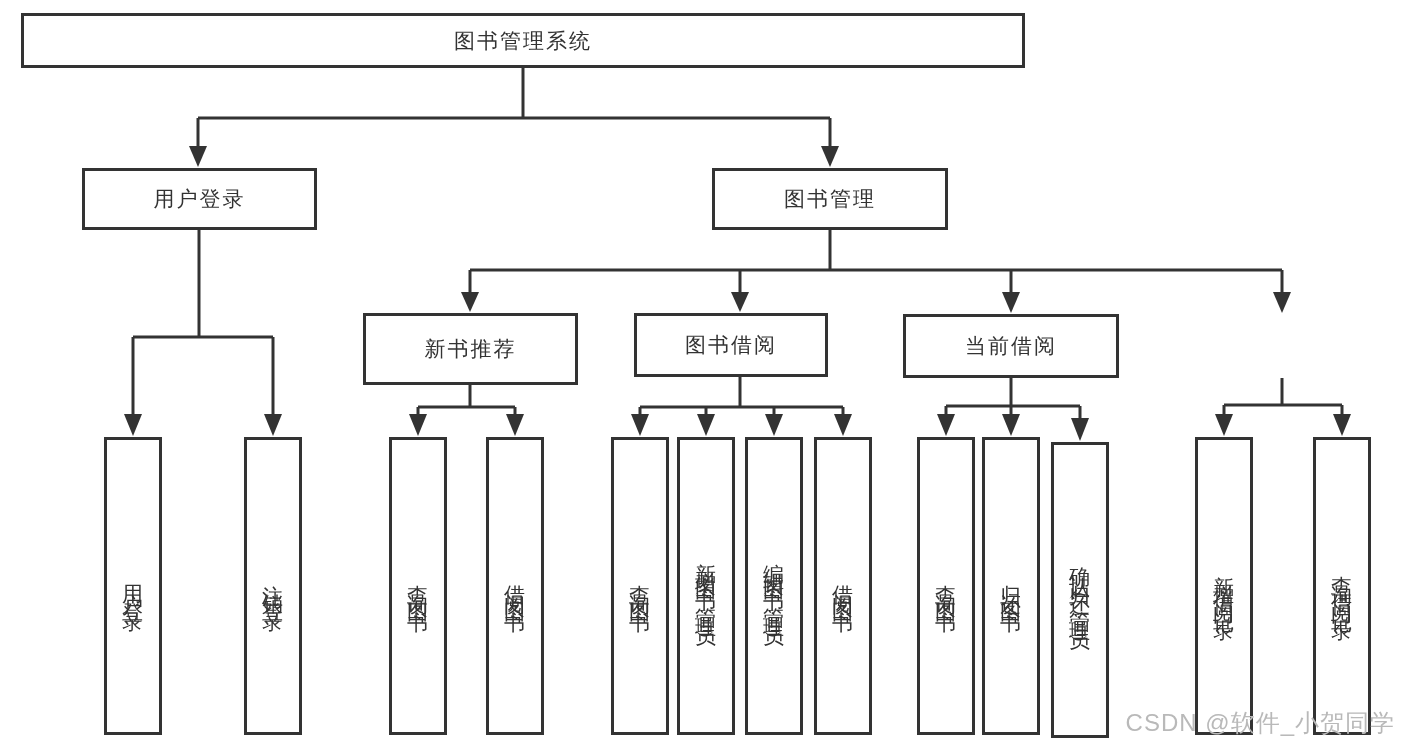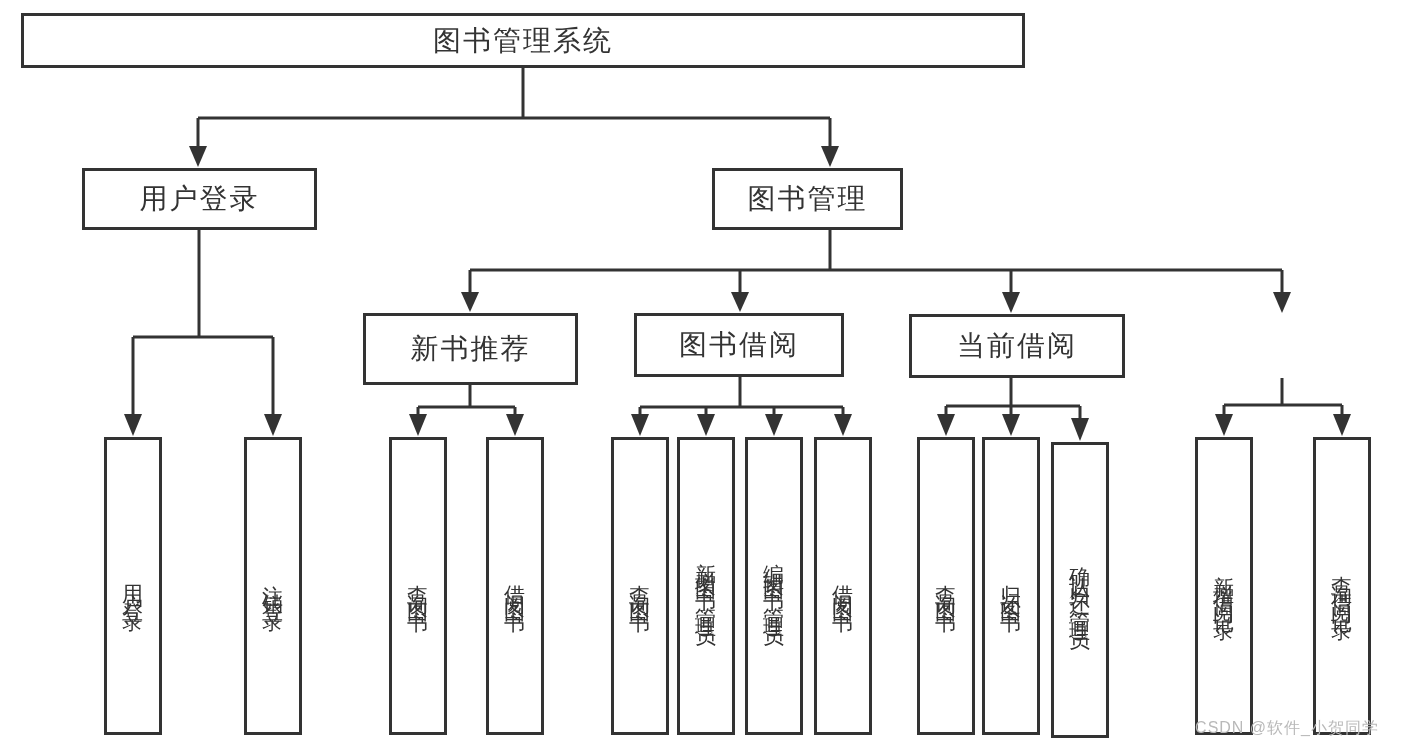--- a/index.html
+++ b/index.html
@@ -40,37 +40,37 @@
     position: absolute;
     box-sizing: border-box;
     border: 3px solid var(--line-color);
     background: #ffffff;
     display: flex;
     align-items: center;
     justify-content: center;
     color: var(--text-color);
   }
   .hbox {
-    font-size: 28px;
+    font-size: 21px;
     letter-spacing: 2px;
     white-space: nowrap;
   }
   .vbox span {
     writing-mode: vertical-rl;
     text-orientation: mixed;
     font-size: 21px;
     letter-spacing: 9px;
     line-height: 1;
     white-space: nowrap;
   }
   .watermark {
     position: absolute;
-    right: 26px;
+    right: 10px;
     bottom: 8px;
-    font-size: 16px;
+    font-size: 24px;
     color: var(--watermark-color);
     letter-spacing: 1px;
     white-space: nowrap;
   }
 </style>
 </head>
 <body>
 
 <div id="stage">
 
@@ -132,25 +132,25 @@
     <path d="M1224,405 H1342"></path>
     <path d="M1224,405 V416"></path>
       <polygon points="1215,414 1233,414 1224,436"></polygon>
     <path d="M1342,405 V416"></path>
       <polygon points="1333,414 1351,414 1342,436"></polygon>
   </svg>
 
   <div class="box hbox" style="left:21px; top:13px; width:1004px; height:55px;">图书管理系统</div>
 
   <div class="box hbox" style="left:82px; top:168px; width:235px; height:62px;">用户登录</div>
-  <div class="box hbox" style="left:712px; top:168px; width:191px; height:62px;">图书管理</div>
+  <div class="box hbox" style="left:712px; top:168px; width:236px; height:62px;">图书管理</div>
 
   <div class="box hbox" style="left:363px; top:313px; width:215px; height:72px;">新书推荐</div>
-  <div class="box hbox" style="left:634px; top:313px; width:210px; height:64px;">图书借阅</div>
-  <div class="box hbox" style="left:903px; top:314px; width:216px; height:64px;margin-left:6px;">当前借阅</div>
+  <div class="box hbox" style="left:634px; top:313px; width:194px; height:64px;">图书借阅</div>
+  <div class="box hbox" style="left:903px; top:314px; width:216px; height:64px;">当前借阅</div>
 
   <div class="box vbox" style="left:104px; top:437px; width:58px; height:298px;">
     <span>用户登录</span>
   </div>
   <div class="box vbox" style="left:244px; top:437px; width:58px; height:298px;">
     <span>注销登录</span>
   </div>
 
   <div class="box vbox" style="left:389px; top:437px; width:58px; height:298px;">
     <span>查询图书</span>

